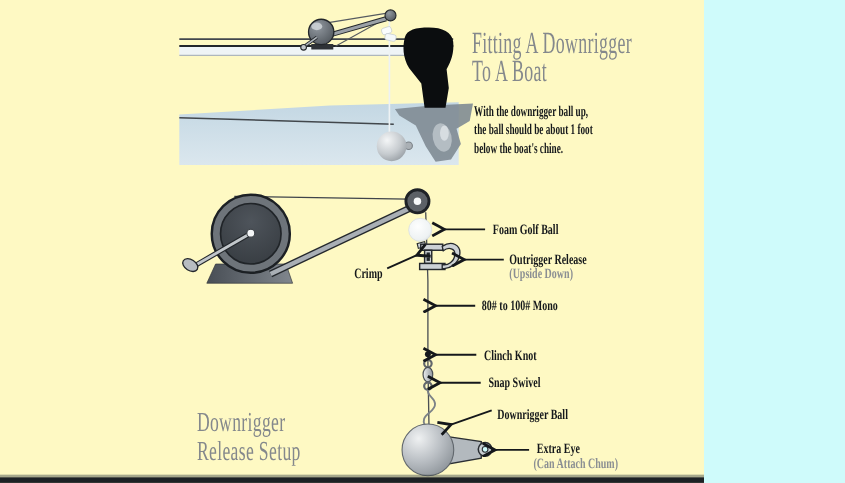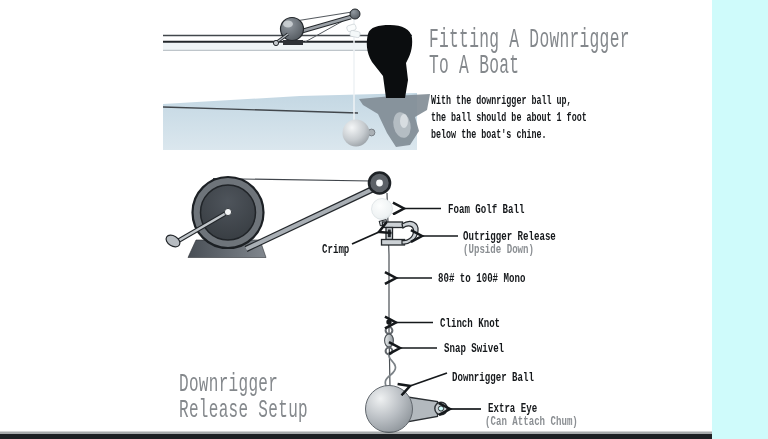--- a/index.html
+++ b/index.html
@@ -1,17 +1,17 @@
 <!DOCTYPE html>
 <html><head>
 <meta charset="utf-8">
 <style>
   html,body{margin:0;padding:0;background:#cffbfb;}
-  .stage{position:relative;width:712px;height:439px;overflow:hidden;background:#ffffff;
-         font-family:Liberation Mono, monospace;}
+  .stage{position:relative;width:640px;height:439px;overflow:hidden;background:#fef9c3;
+         font-family:Liberation Serif, serif;}
   .stage svg{position:absolute;left:0;top:0;}
   .txt{position:absolute;white-space:nowrap;}
   .title{font-size:28px;font-weight:400;color:#84888c;line-height:26px;
          transform:scaleX(0.58);transform-origin:0 0;letter-spacing:0.5px;}
   .note{font-size:13.5px;font-weight:700;color:#15181b;line-height:17px;
         transform:scaleX(0.62);transform-origin:0 0;}
   .caption{font-size:25px;font-weight:400;color:#84888c;line-height:26px;
            transform:scaleX(0.64);transform-origin:0 0;letter-spacing:0.5px;}
   .lbl{font-size:13px;font-weight:700;color:#15181b;
        transform:translateY(-50%) scaleX(0.70);transform-origin:0 50%;}

